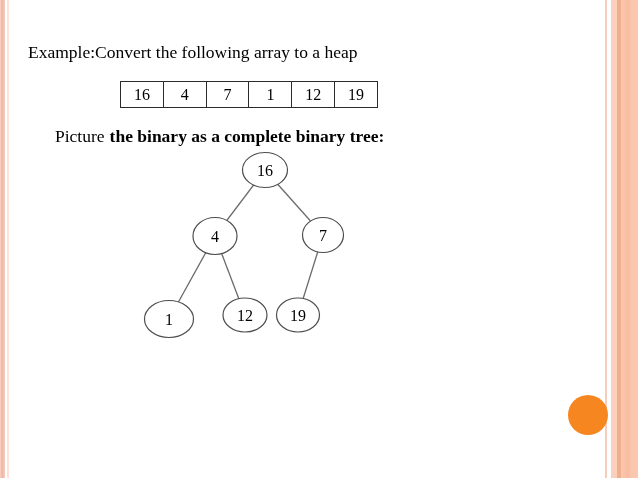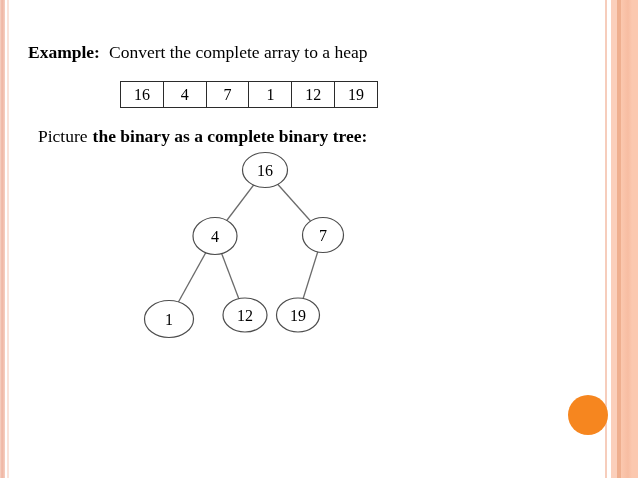--- a/index.html
+++ b/index.html
@@ -38,27 +38,27 @@
     width: 40px; height: 40px; border-radius: 50%;
     background: #f6861f;
     z-index: 2;
   }
 
   
   .title-line {
     position: absolute; left: 28px; top: 41px;
     font-size: 17.5px; line-height: 22px; white-space: nowrap;
   }
-  .title-line .lead { font-weight: bold; margin-right: 9px; }
+  .title-line .lead { font-weight: normal; margin-right: 0; }
 
   .subtitle-line {
     position: absolute; left: 38px; top: 125px;
     font-size: 17.5px; line-height: 22px; white-space: nowrap;
   }
-  .subtitle-line .prefix { font-weight: normal; margin-right: 5px; }
+  .subtitle-line .prefix { font-weight: normal; margin-right: 5px; margin-left: 17px; }
   .subtitle-line .emph { font-weight: bold; }
 
   
   .array-table {
     position: absolute; left: 120px; top: 81px;
     width: 258px; height: 27px;
     box-sizing: border-box;
     border: 1px solid #2b2b2b;
     display: flex;
   }
@@ -81,21 +81,21 @@
   }
 </style>
 </head>
 <body>
 
 <div class="left-stripe"></div>
 <div class="right-stripe"></div>
 <div class="accent-circle"></div>
 
 <div class="title-line">
-  <span class="lead">Example:</span><span>Convert the complete array to a heap</span>
+  <span class="lead">Example:</span><span>Convert the following array to a heap</span>
 </div>
 
 <div class="array-table">
     <div class="cell">16</div>
     <div class="cell">4</div>
     <div class="cell">7</div>
     <div class="cell">1</div>
     <div class="cell">12</div>
     <div class="cell">19</div>
   </div>

